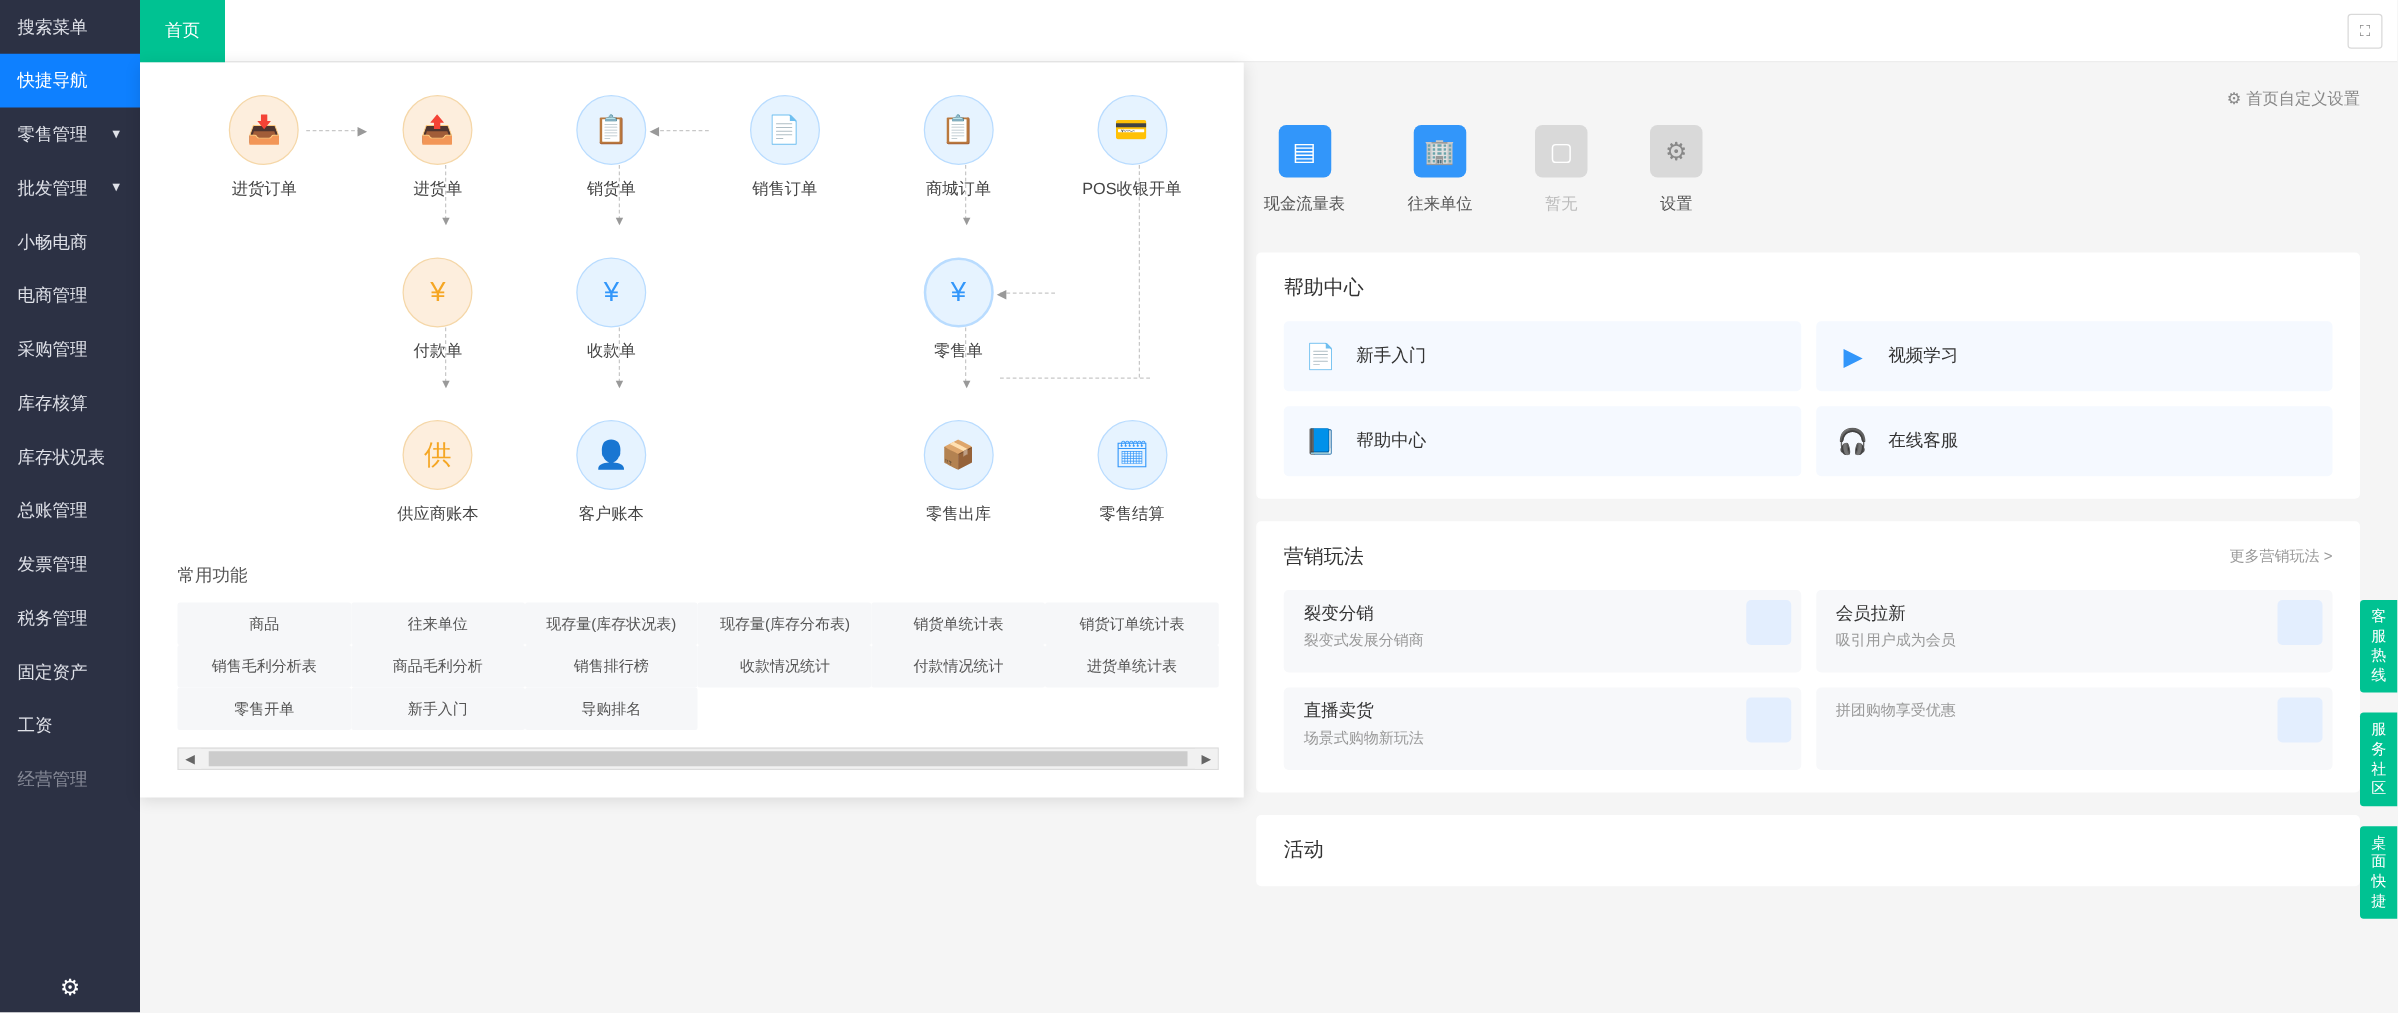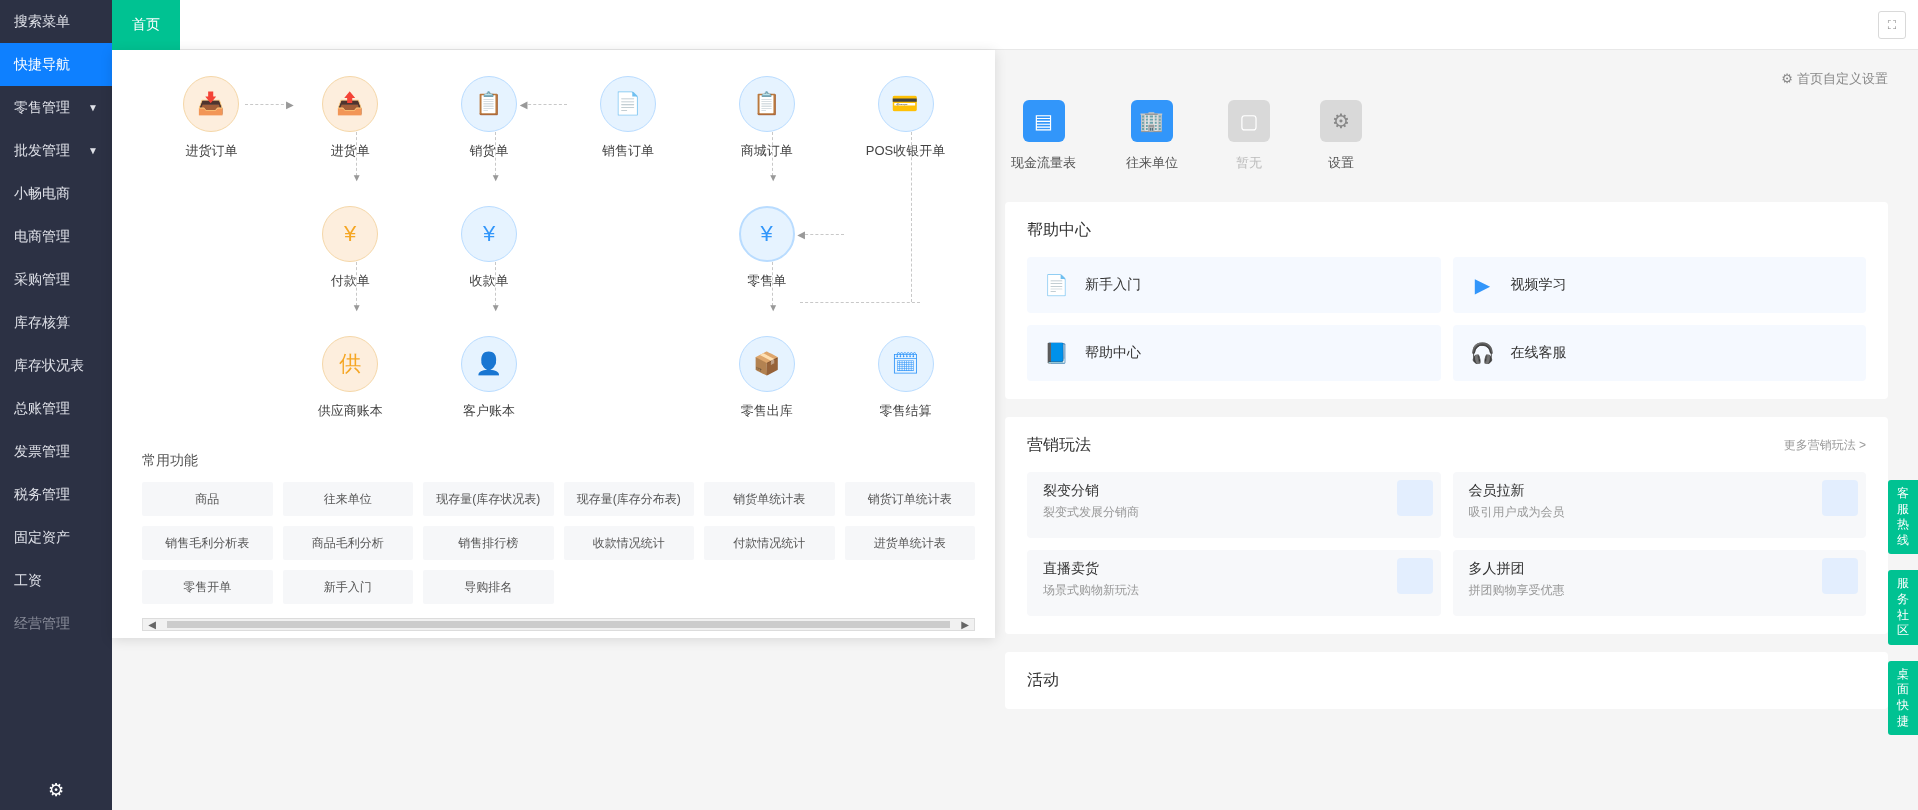--- a/index.html
+++ b/index.html
@@ -65,21 +65,21 @@
 .fc-blue { background: #e6f3ff; color: #3296fa; border: 1px solid #b9dcff; }
 .flow-label { font-size: 13px; color: #444; }
 
 
 .conn-h { position: absolute; top: 28px; height: 0; border-top: 1px dashed #c8c8c8; }
 .conn-v { position: absolute; left: 75px; width: 0; border-left: 1px dashed #c8c8c8; }
 .conn-arrow { position: absolute; font-size: 10px; color: #999; }
 
 .common-section { margin-top: 6px; }
 .common-title { font-size: 14px; color: #555; margin-bottom: 12px; }
-.common-grid { display: grid; grid-template-columns: repeat(6, 1fr); gap: 10px; }
+.common-grid { display: grid; grid-template-columns: repeat(6, 1fr); }
 .common-btn { background: #f6f7f9; border: none; height: 34px; font-size: 12px; color: #555; cursor: pointer; border-radius: 2px; white-space: nowrap; overflow: hidden; text-overflow: ellipsis; padding: 0 6px; }
 
 .hscroll { margin-top: 14px; height: 18px; background: #f1f1f1; border: 1px solid #dcdcdc; position: relative; display: flex; align-items: center; }
 .hscroll-thumb { position: absolute; left: 24px; right: 24px; top: 2px; bottom: 2px; background: #ccc; }
 .hscroll-btn { width: 18px; height: 100%; display: flex; align-items: center; justify-content: center; font-size: 10px; color: #666; cursor: pointer; position: relative; z-index: 2; background: #f1f1f1; }
 .hscroll-btn.right { margin-left: auto; }
 </style>
 </head>
 <body>
 
@@ -205,21 +205,20 @@
           <div class="marketing-title">会员拉新</div>
           <div class="marketing-sub">吸引用户成为会员</div>
         </div>
       <div class="marketing-item">
           <div class="marketing-decor"></div>
           <div class="marketing-title">直播卖货</div>
           <div class="marketing-sub">场景式购物新玩法</div>
         </div>
       <div class="marketing-item">
           <div class="marketing-decor"></div>
-          <div class="marketing-title">多人拼团</div>
           <div class="marketing-sub">拼团购物享受优惠</div>
         </div>
     </div>
   </div>
 
   <div class="activity-card">
     <div class="card-title">活动</div>
   </div>
 </div>
 

